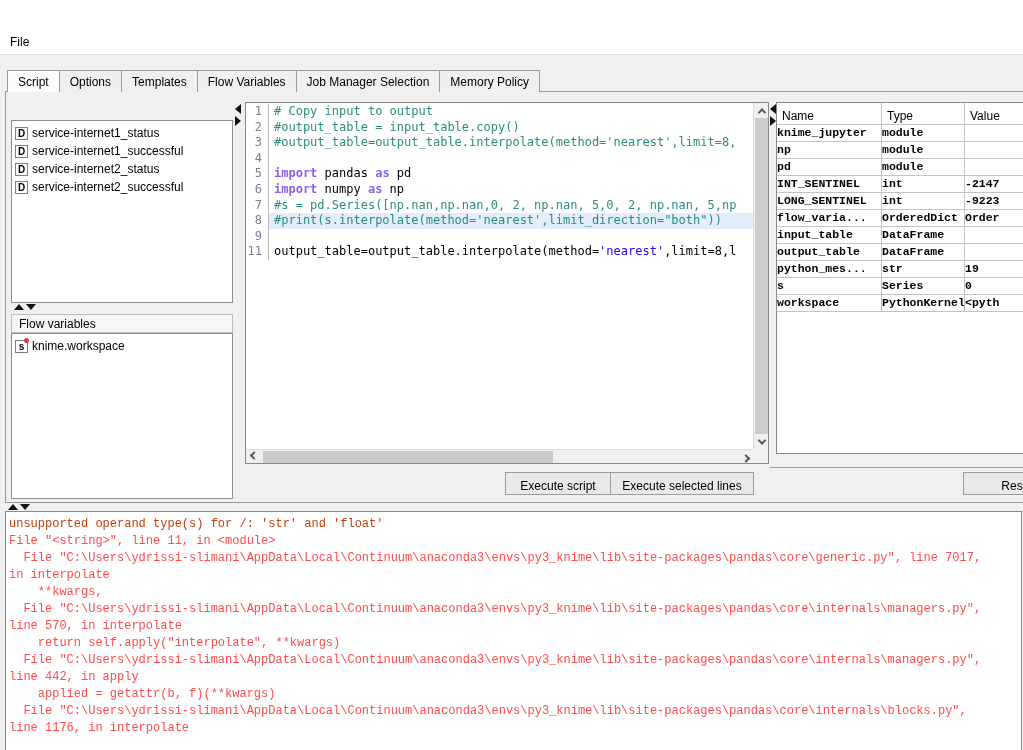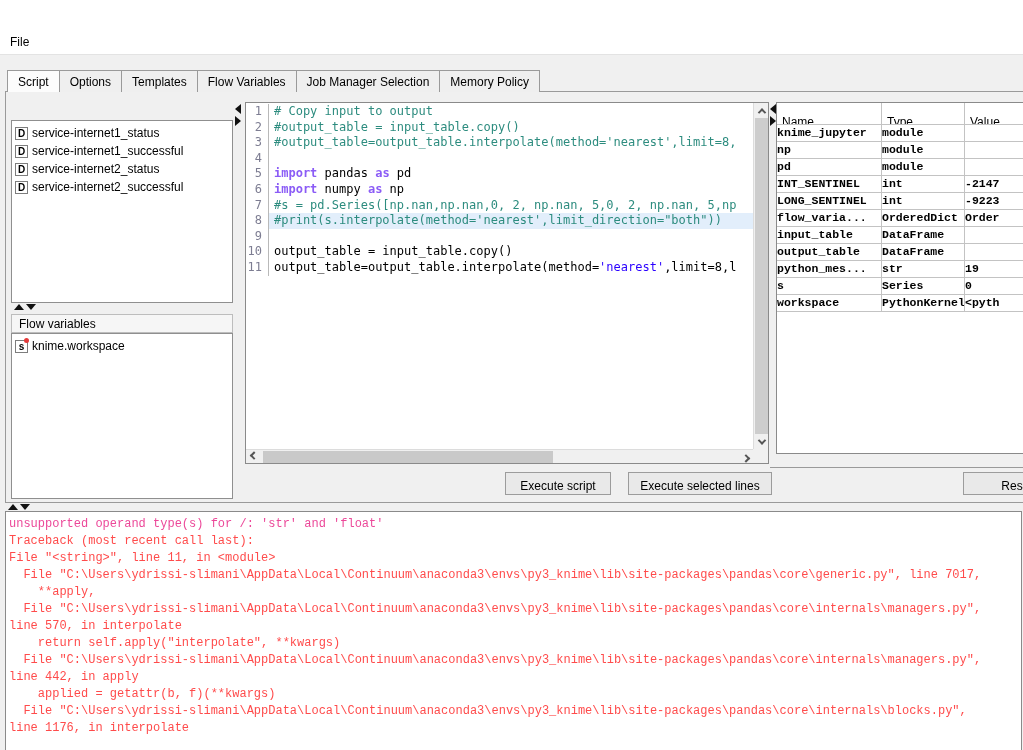--- a/index.html
+++ b/index.html
@@ -67,29 +67,29 @@
   .chev.down { transform: rotate(225deg) translate(1px,1px); }
   .chev.left { transform: rotate(-45deg) translate(1px,-1px); }
   .chev.right { transform: rotate(135deg) translate(1px,-1px); }
   .vthumb { position: absolute; left: 1px; top: 15px; width: 13px; bottom: 15px; background: #cdcdcd; }
   .hthumb { position: absolute; left: 17px; top: 1px; width: 290px; height: 12px; background: #c9c9c9; }
   
   .btn { position: absolute; height: 23px; background: #e9e9e9; border: 1px solid #9c9c9c; font-size: 12px; font-family: "Liberation Sans", sans-serif; text-align: center; padding-top: 4px; cursor: default; white-space: nowrap; overflow: hidden; }
   
   .vtable { position: absolute; left: 770px; top: 10px; width: 250px; height: 352px; background: #fff; border: 1px solid #8a8a8a; overflow: hidden; }
   .vhead { display: flex; height: 22px; border-bottom: 1px solid #c3c3c3; }
-  .vh { font-size: 12px; padding: 12px 0 0 5px; border-right: 1px solid #c3c3c3; overflow: hidden; white-space: nowrap; }
+  .vh { font-size: 12px; padding: 6px 0 0 5px; border-right: 1px solid #c3c3c3; overflow: hidden; white-space: nowrap; }
   .vrow { display: flex; height: 17px; border-bottom: 1px solid #c3c3c3; }
   .vc { font-family: "Liberation Mono", monospace; font-size: 11.5px; font-weight: bold; padding: 1px 0 0 0; border-right: 1px solid #c3c3c3; overflow: hidden; white-space: nowrap; }
   .c0 { flex: 0 0 105px; } .c1 { flex: 0 0 83px; } .c2 { flex: 1 1 auto; border-right: none; }
   .right-sep { position: absolute; left: 764px; top: 375px; width: 254px; height: 1px; background: #9a9a9a; }
   
   .console { position: absolute; left: 5px; top: 456px; width: 1017px; height: 245px; background: #fff; border: 1px solid #8a8a8a; overflow: hidden; padding: 4px 0 0 3px; }
   .conline { font-family: "Liberation Mono", monospace; font-size: 12px; height: 17px; line-height: 16px; white-space: pre; }
-  .conline.dark { color: #ec4899; }
+  .conline.dark { color: #c2410c; }
   .conline.normal { color: #ff4b4b; }
 </style>
 </head>
 <body>
 
 <div class="window">
 
   <div class="titlebar">
     <svg class="warn-icon" viewBox="0 0 18 16">
       <path d="M9 0.8 L17.4 15.2 H0.6 Z" fill="#ffd400" stroke="#cfa300" stroke-width="1"></path>
@@ -166,21 +166,20 @@
         <div class="code-view" id="codelines">
             <div class="cl"><span class="ln">1</span><span class="ct"><span class="tok-comment"># Copy input to output</span></span></div>
             <div class="cl"><span class="ln">2</span><span class="ct"><span class="tok-comment">#output_table = input_table.copy()</span></span></div>
             <div class="cl"><span class="ln">3</span><span class="ct"><span class="tok-comment">#output_table=output_table.interpolate(method='nearest',limit=8,</span></span></div>
             <div class="cl"><span class="ln">4</span><span class="ct"></span></div>
             <div class="cl"><span class="ln">5</span><span class="ct"><span class="tok-keyword">import</span><span class="tok-plain"> pandas </span><span class="tok-keyword">as</span><span class="tok-plain"> pd</span></span></div>
             <div class="cl"><span class="ln">6</span><span class="ct"><span class="tok-keyword">import</span><span class="tok-plain"> numpy </span><span class="tok-keyword">as</span><span class="tok-plain"> np</span></span></div>
             <div class="cl"><span class="ln">7</span><span class="ct"><span class="tok-comment">#s = pd.Series([np.nan,np.nan,0, 2, np.nan, 5,0, 2, np.nan, 5,np</span></span></div>
             <div class="cl hl"><span class="ln">8</span><span class="ct"><span class="tok-comment">#print(s.interpolate(method='nearest',limit_direction="both"))</span></span></div>
             <div class="cl"><span class="ln">9</span><span class="ct"></span></div>
-            <div class="cl"><span class="ln">10</span><span class="ct"><span class="tok-plain">output_table = input_table.copy()</span></span></div>
             <div class="cl"><span class="ln">11</span><span class="ct"><span class="tok-plain">output_table=output_table.interpolate(method=</span><span class="tok-string">'nearest'</span><span class="tok-plain">,limit=8,l</span></span></div>
           </div>
         <div class="vscroll">
           <span class="sb-btn" style="top:0;">
               <span class="chev up"></span>
             </span>
           <span class="vthumb"></span>
           <span class="sb-btn" style="bottom:0;">
               <span class="chev down"></span>
             </span>
@@ -191,21 +190,21 @@
             </span>
           <span class="hthumb"></span>
           <span class="sb-btn" style="right:0;">
               <span class="chev right"></span>
             </span>
         </div>
         <div class="sb-corner"></div>
       </div>
 
       <button class="btn" style="left:499px; top:380px; width:106px;">Execute script</button>
-      <button class="btn" style="left:622px; top:380px; width:144px;">Execute selected lines</button>
+      <button class="btn" style="left:604px; top:380px; width:144px;">Execute selected lines</button>
 
       <div class="vsplit" style="left:763px; top:10px; height:397px;">
         <span class="grip">
             <span class="tri-left"></span>
             <span class="tri-right"></span>
           </span>
       </div>
 
       <div class="vtable" id="vtable">
           <div class="vhead">
@@ -276,24 +275,24 @@
 
     <div class="hsplit" style="left:5px; top:448px; width:1013px;">
       <span class="grip">
           <span class="tri-up"></span>
           <span class="tri-down"></span>
         </span>
     </div>
 
     <div class="console" id="console">
         <div class="conline dark">unsupported operand type(s) for /: 'str' and 'float'</div>
-        <div class="conline normal">Traceback (most recent call last):</div>
         <div class="conline normal">File "&lt;string&gt;", line 11, in &lt;module&gt;</div>
         <div class="conline normal">  File "C:\Users\ydrissi-slimani\AppData\Local\Continuum\anaconda3\envs\py3_knime\lib\site-packages\pandas\core\generic.py", line 7017,</div>
-        <div class="conline normal">    **apply,</div>
+        <div class="conline normal">in interpolate</div>
+        <div class="conline normal">    **kwargs,</div>
         <div class="conline normal">  File "C:\Users\ydrissi-slimani\AppData\Local\Continuum\anaconda3\envs\py3_knime\lib\site-packages\pandas\core\internals\managers.py",</div>
         <div class="conline normal">line 570, in interpolate</div>
         <div class="conline normal">    return self.apply("interpolate", **kwargs)</div>
         <div class="conline normal">  File "C:\Users\ydrissi-slimani\AppData\Local\Continuum\anaconda3\envs\py3_knime\lib\site-packages\pandas\core\internals\managers.py",</div>
         <div class="conline normal">line 442, in apply</div>
         <div class="conline normal">    applied = getattr(b, f)(**kwargs)</div>
         <div class="conline normal">  File "C:\Users\ydrissi-slimani\AppData\Local\Continuum\anaconda3\envs\py3_knime\lib\site-packages\pandas\core\internals\blocks.py",</div>
         <div class="conline normal">line 1176, in interpolate</div>
       </div>
 

